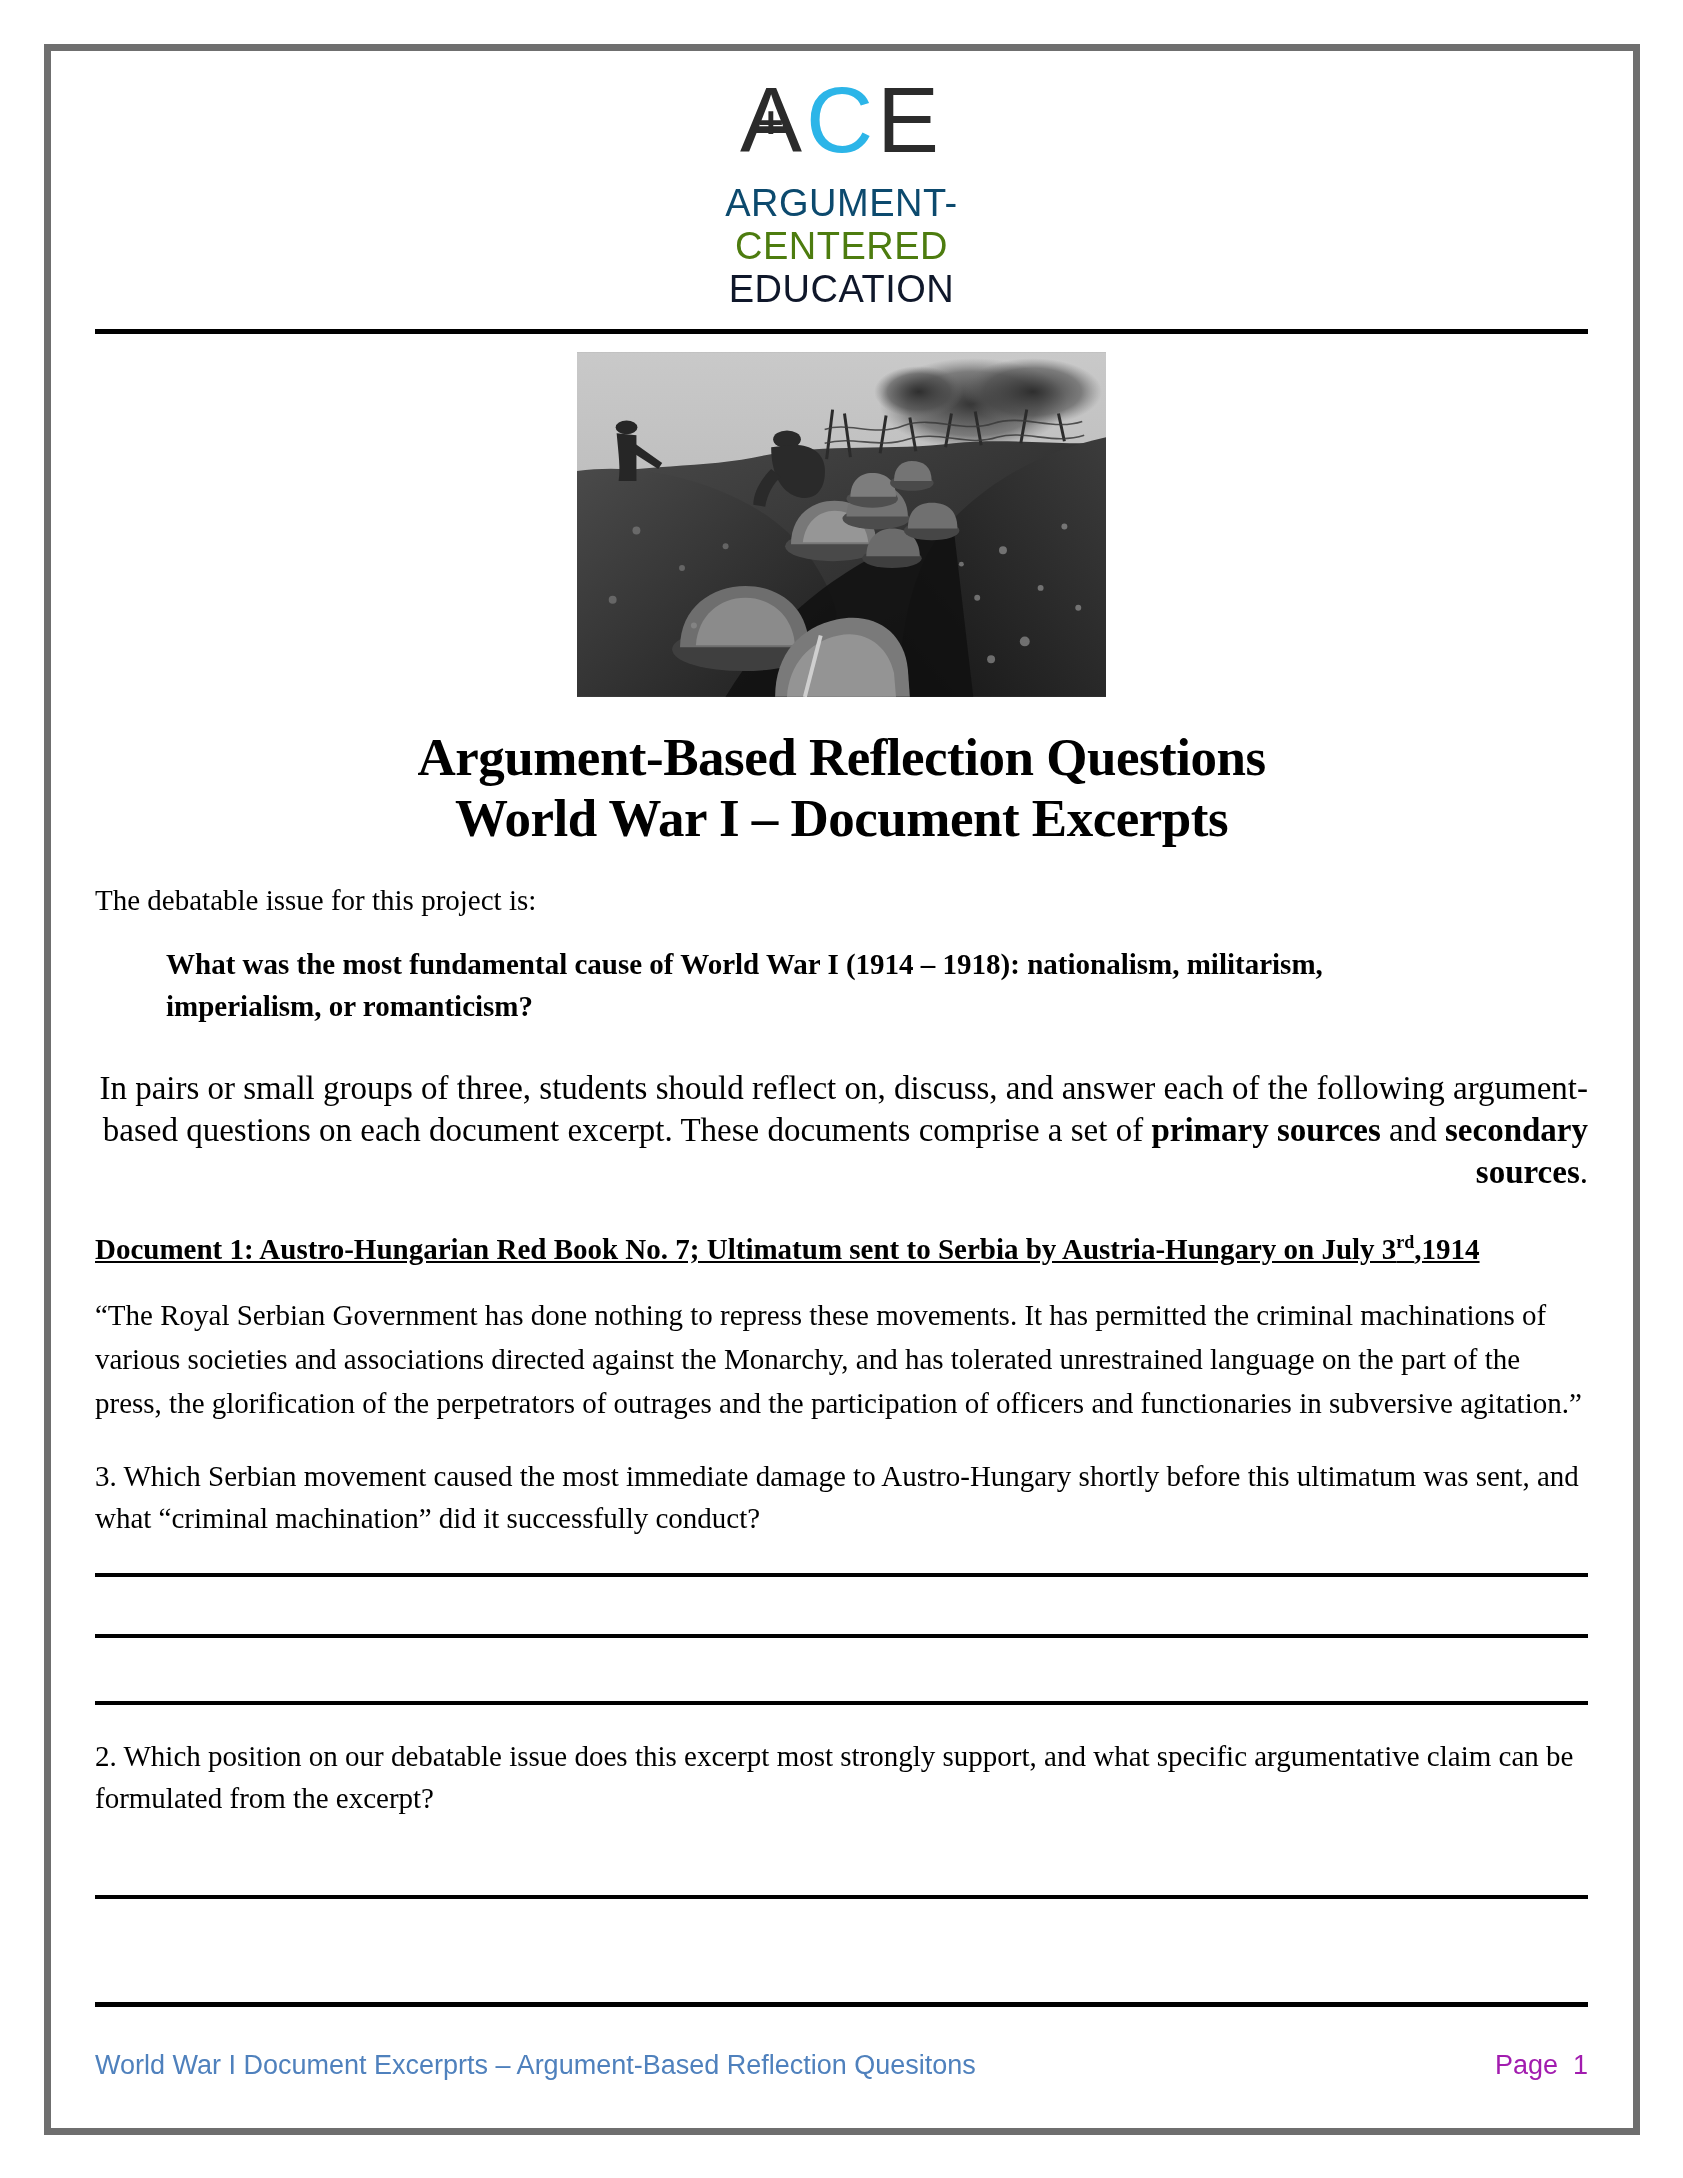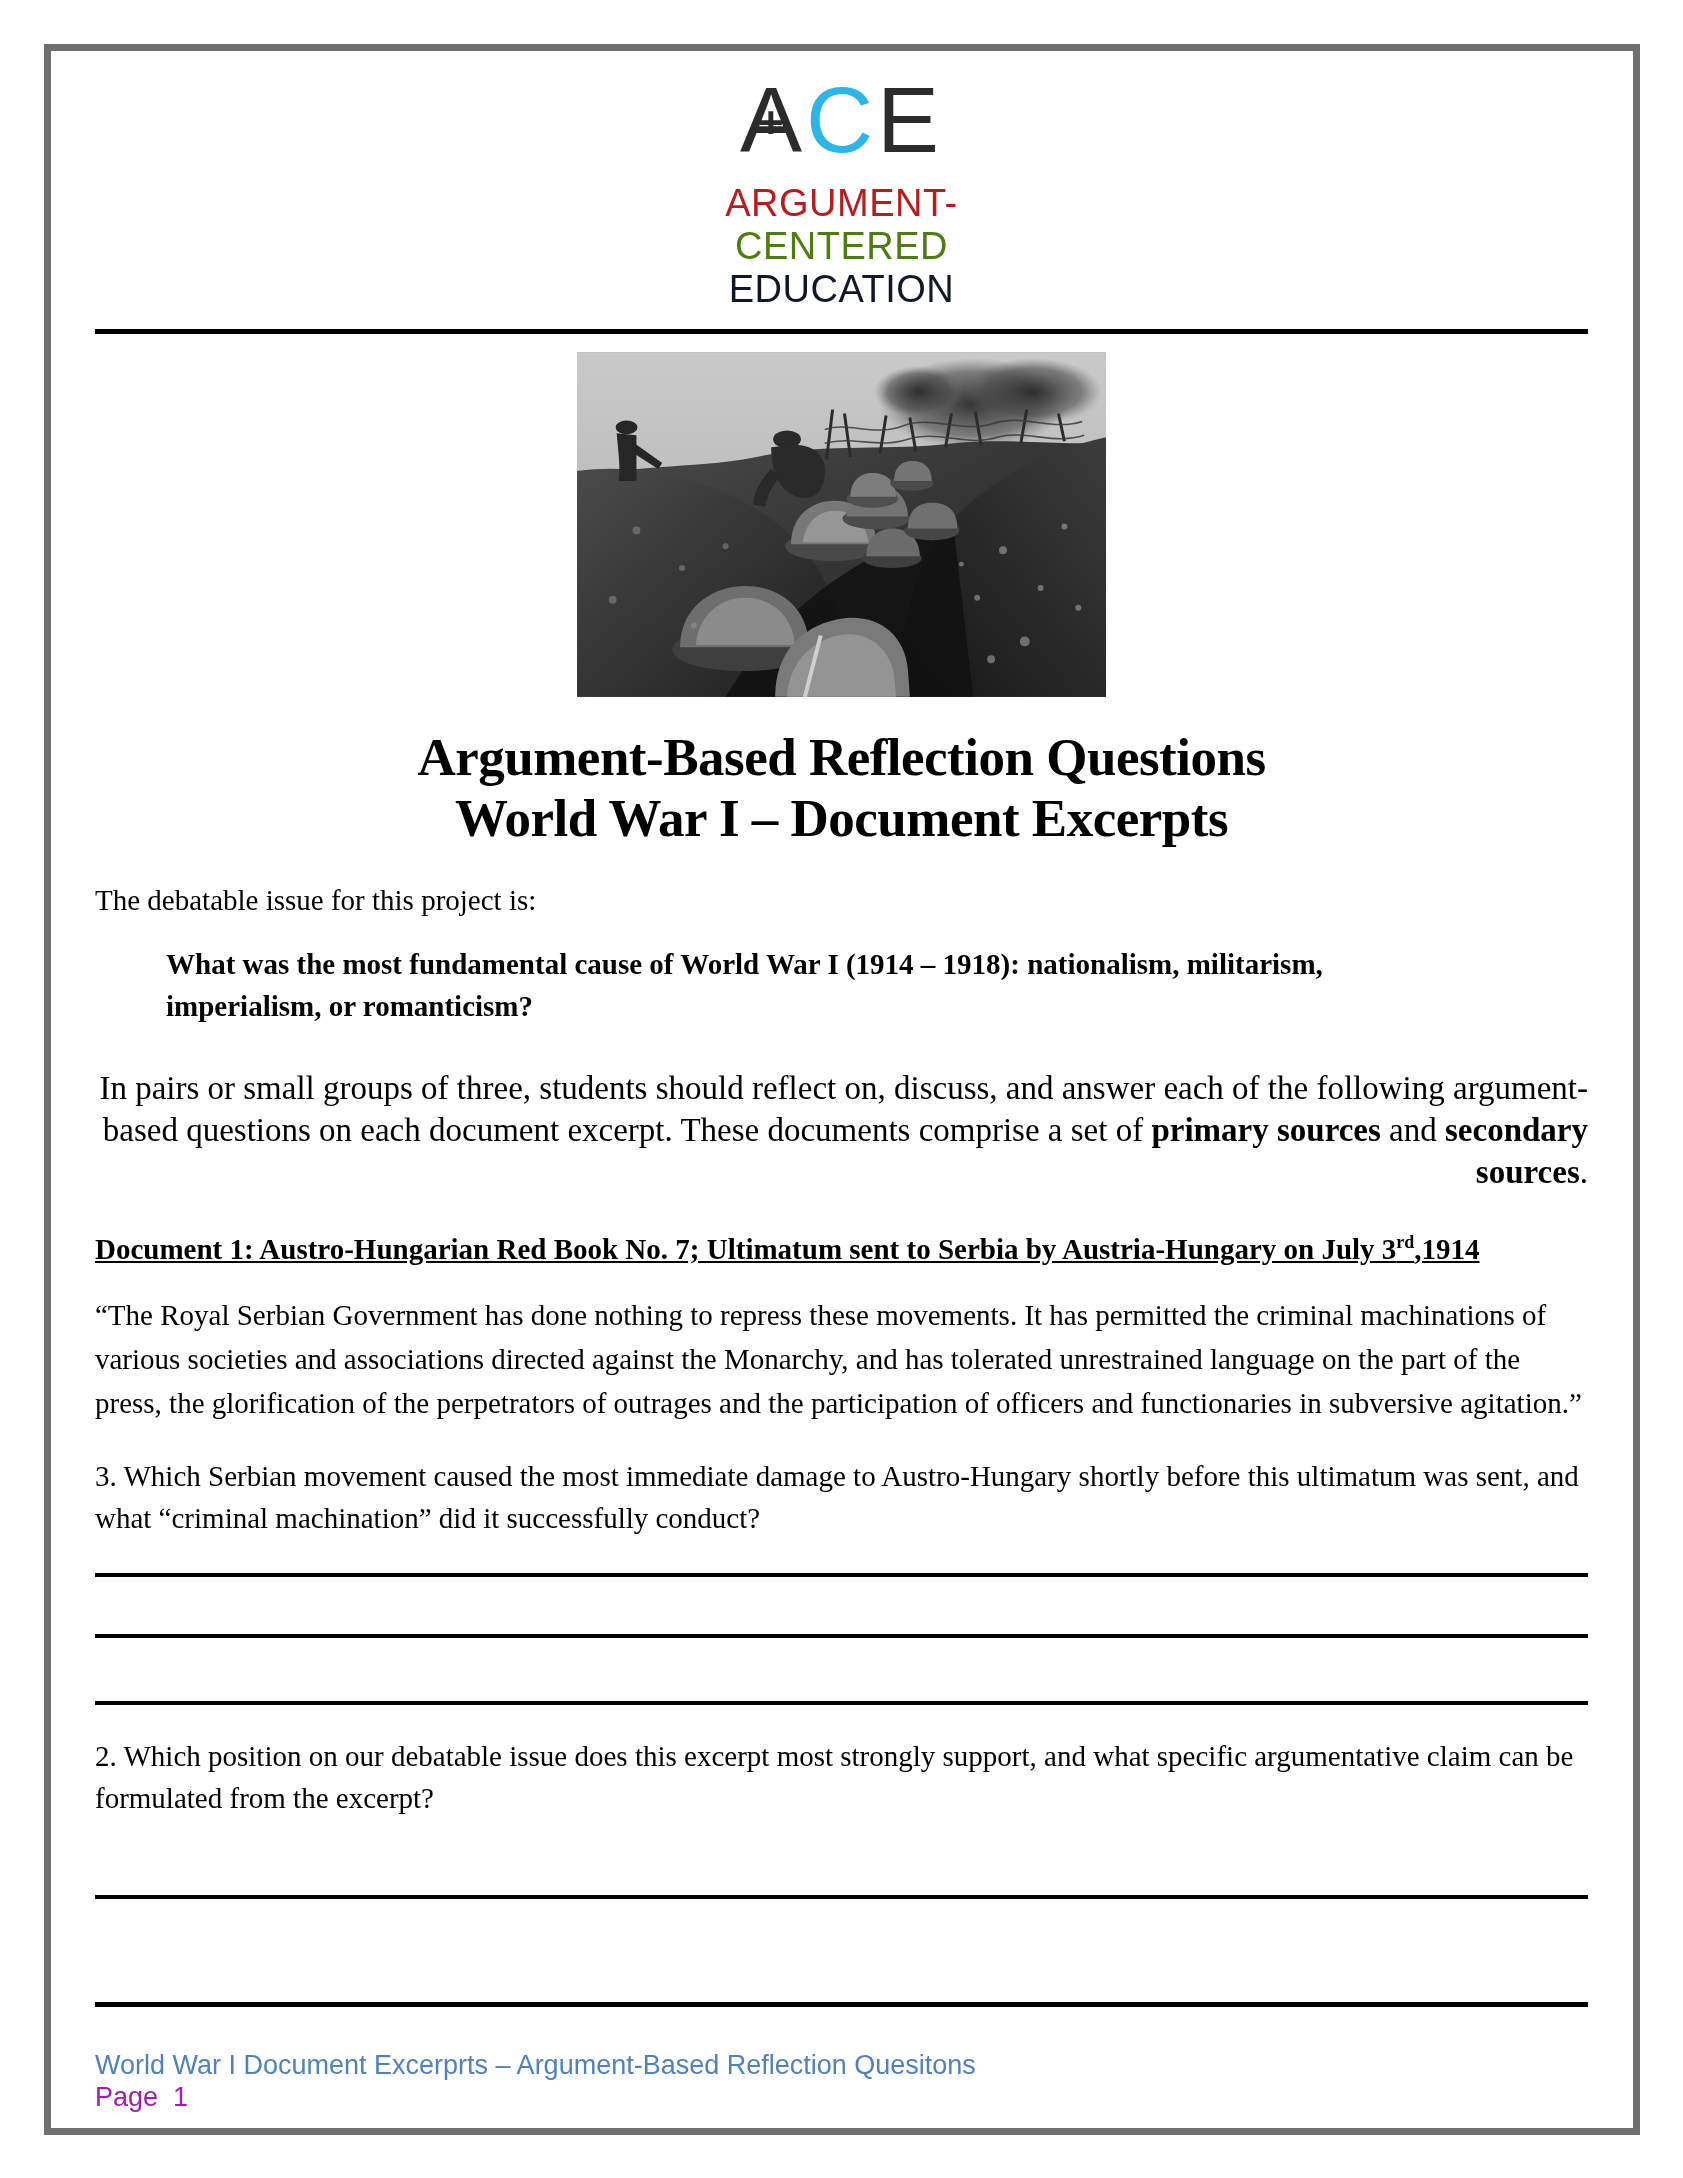--- a/index.html
+++ b/index.html
@@ -77,21 +77,21 @@
   .logo-ace .cy { color: #2cb5e8; }
 
   .logo-words {
     font-family: "Liberation Sans", "DejaVu Sans", sans-serif;
     font-size: 38px;
     line-height: 43px;
     letter-spacing: 0.5px;
     font-weight: 400;
     margin-top: 8px;
   }
-  .logo-words .l1 { color: #b91c1c; }
+  .logo-words .l1 { color: #0c4a6e; }
   .logo-words .l2 { color: #4d7c0f; }
   .logo-words .l3 { color: #0f172a; }
 
   .header-rule {
     width: 100%;
     border-top: 5px solid #000000;
     margin-top: 18px;
   }
 
   
@@ -187,21 +187,20 @@
   }
   .footer-row {
     display: flex;
     justify-content: space-between;
     align-items: baseline;
     margin-top: 42px;
     font-family: "Liberation Sans", "DejaVu Sans", sans-serif;
     font-size: 27px;
     line-height: 32px;
     color: #4f81bd;
-    flex-direction: column;
   }
   .footer-page { color: #a21caf; white-space: pre; }
 </style>
 </head>
 <body>
 
 <div class="page">
   <div class="page-border"></div>
 
   <div class="content">

